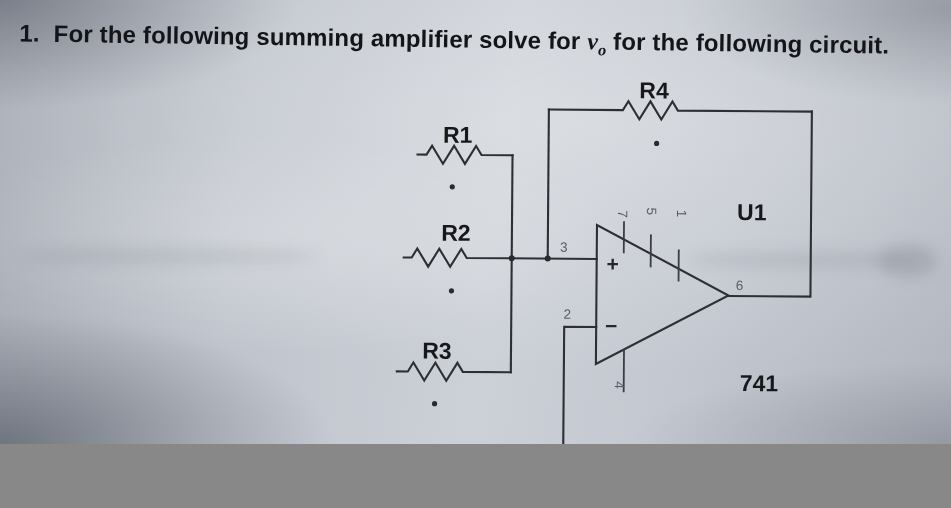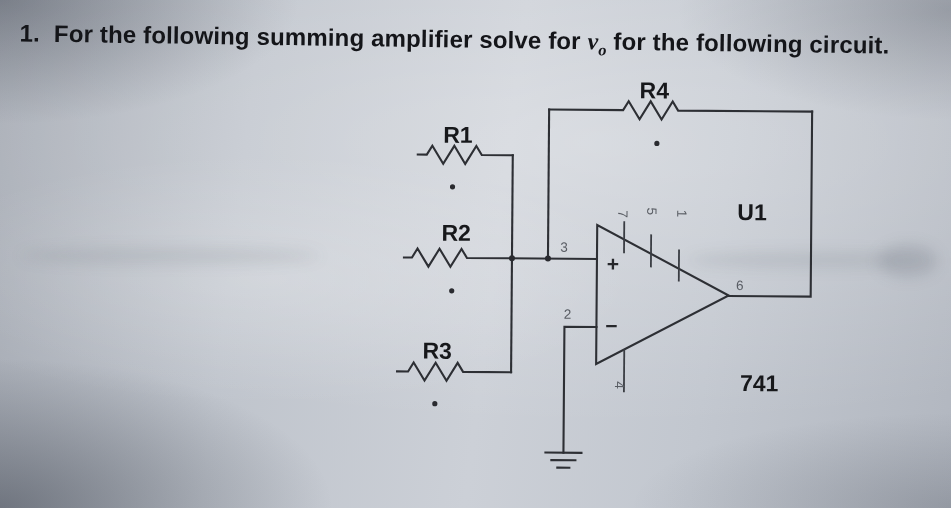--- a/index.html
+++ b/index.html
@@ -1,18 +1,18 @@
 <!DOCTYPE html>
 <html><head>
 <meta charset="utf-8">
 <style>
   * { margin:0; padding:0; box-sizing:border-box; }
   html,body { width:951px; height:508px; overflow:hidden; background:#888; }
   .photo {
-    position:relative; width:951px; height:508px; overflow:hidden;
+    position:relative; width:951px; height:444px; overflow:hidden;
     font-family:"Liberation Sans", sans-serif;
     background:
       radial-gradient(140% 90% at 62% 28%, rgba(255,255,255,0.30), rgba(255,255,255,0) 62%),
       radial-gradient(60% 38% at 28% 55%, rgba(255,255,255,0.20), rgba(255,255,255,0) 65%),
       radial-gradient(45% 35% at 0% 0%,   rgba(36,42,54,0.38), rgba(36,42,54,0) 70%),
       radial-gradient(50% 42% at 0% 100%, rgba(28,34,46,0.42), rgba(28,34,46,0) 70%),
       radial-gradient(40% 30% at 100% 2%, rgba(40,46,58,0.30), rgba(40,46,58,0) 72%),
       radial-gradient(45% 25% at 100% 100%, rgba(40,46,58,0.22), rgba(40,46,58,0) 75%),
       linear-gradient(97deg, #a6abb4 0%, #bfc4cc 26%, #ccd0d7 52%, #c2c7cf 74%, #b2b7c0 100%);
   }

